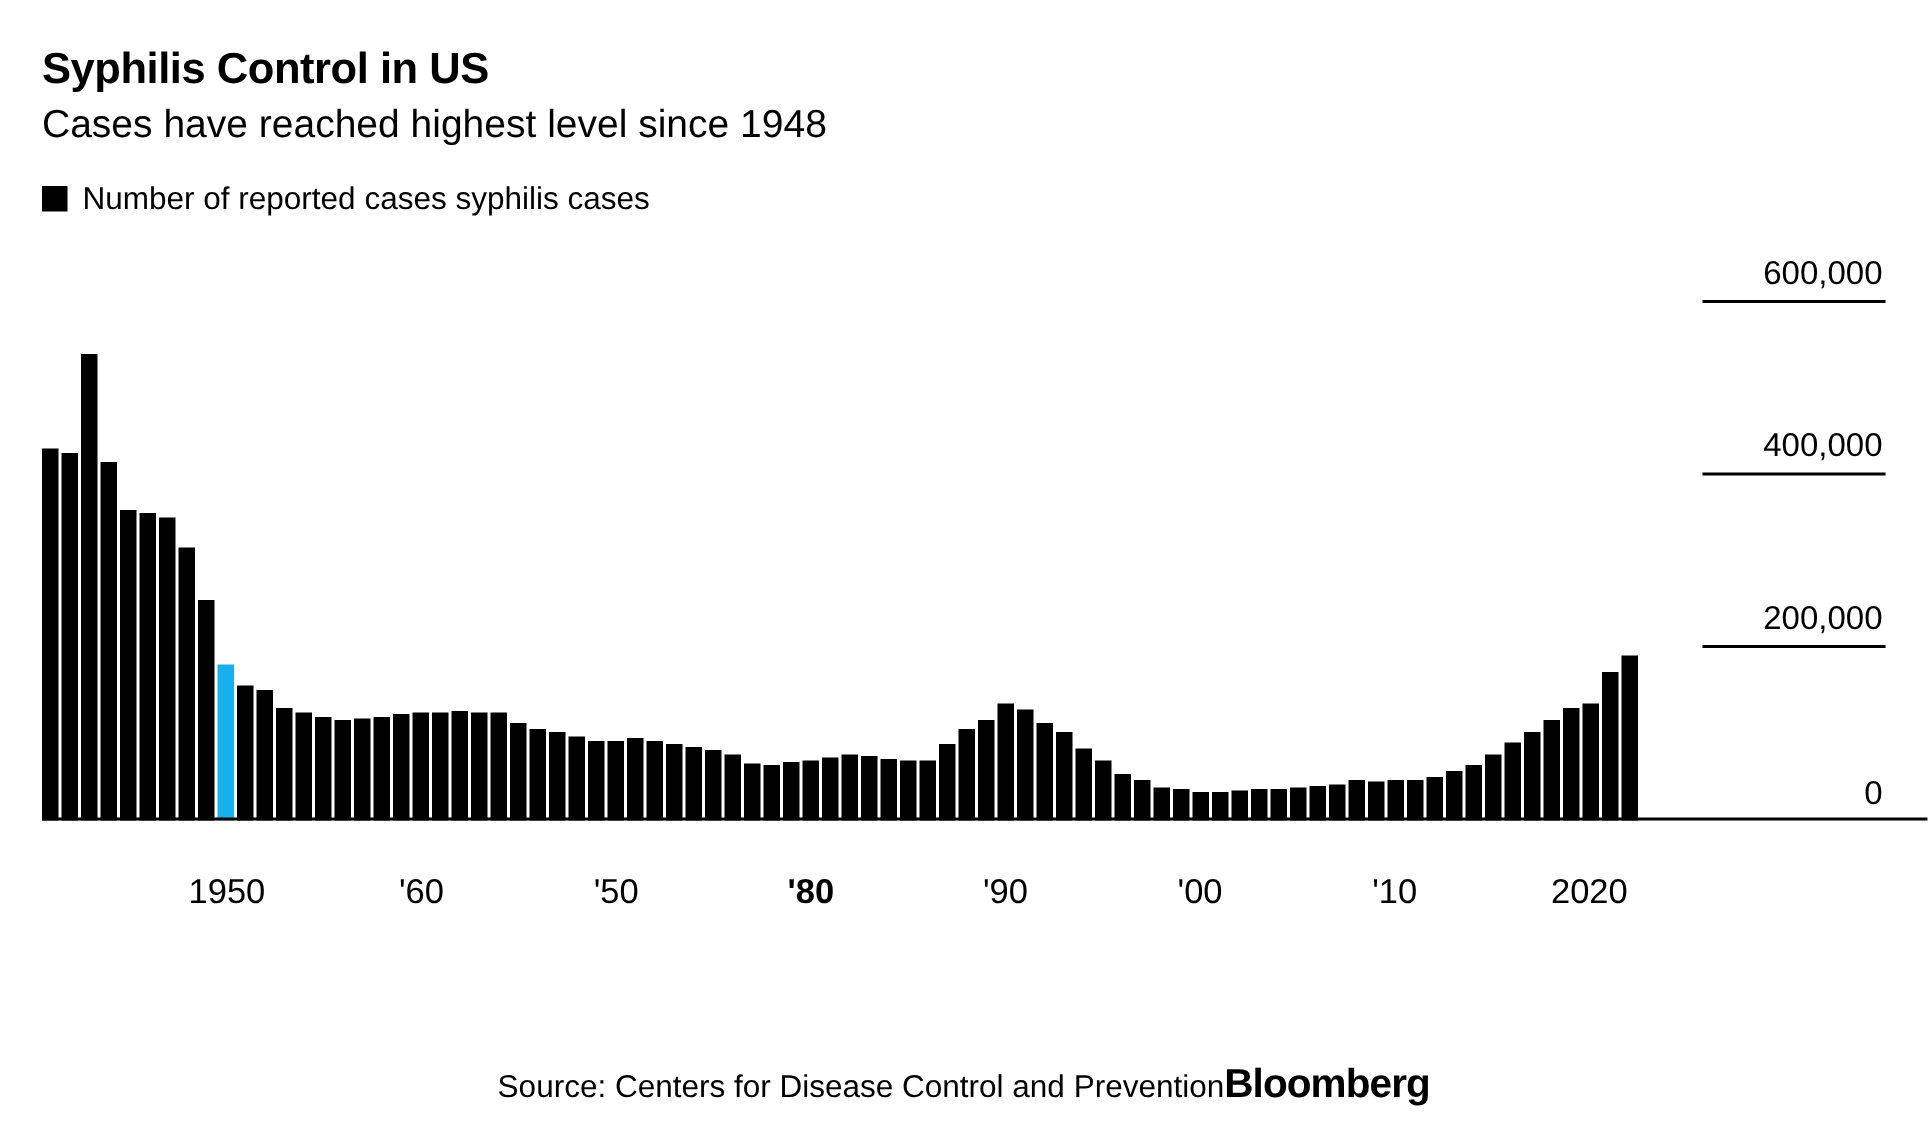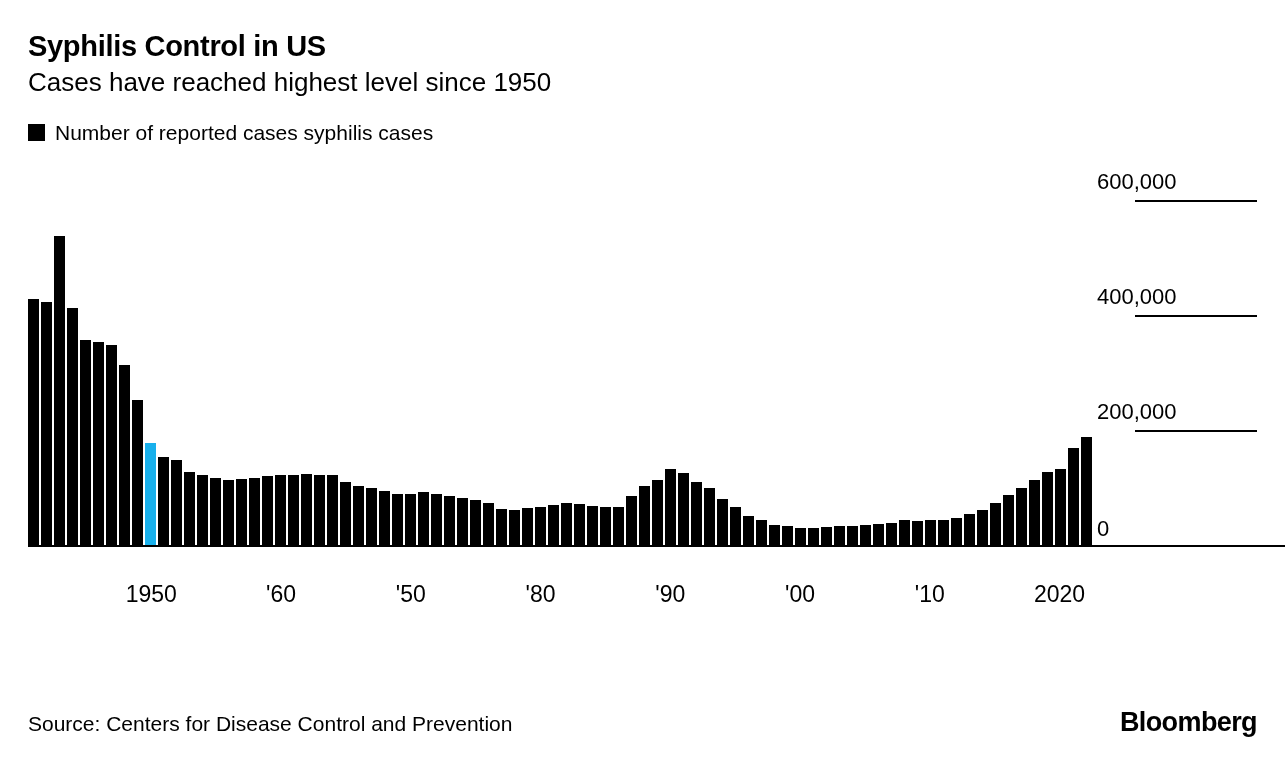--- a/index.html
+++ b/index.html
@@ -91,21 +91,21 @@
     position: absolute;
     right: 0;
     top: 0;
     bottom: 80px;
     width: 160px;
   }
   .gridlabel {
     position: absolute;
     right: 0;
     width: 160px;
-    text-align: left;
+    text-align: right;
     font-size: 22px;
   }
   .gridlabel .txt {
     display: block;
     padding-right: 2px;
     padding-bottom: 5px;
   }
   .gridlabel.ruled .rule {
     display: block;
     height: 2px;
@@ -126,38 +126,38 @@
     font-size: 23px;
     white-space: nowrap;
   }
   .footer {
     position: absolute;
     left: 28px;
     right: 28px;
     bottom: 26px;
     display: flex;
     align-items: baseline;
-    justify-content: space-between;
+    justify-content: center;
   }
   .source {
     font-size: 21px;
   }
   .brand {
     font-size: 27px;
     font-weight: bold;
     letter-spacing: -0.6px;
   }
 </style>
 </head>
 <body>
 
 <div class="page">
 
   <h1 class="title">Syphilis Control in US</h1>
-  <h2 class="subtitle">Cases have reached highest level since 1950</h2>
+  <h2 class="subtitle">Cases have reached highest level since 1948</h2>
 
   <div class="legend">
     <span class="legend-swatch"></span>
     <span class="legend-label">Number of reported cases syphilis cases</span>
   </div>
 
   <div class="chart-wrap">
     <div class="plot">
       <div class="bars" id="bars">
           <div class="bar" style="height: 67.1875%;"></div>
@@ -262,21 +262,21 @@
         </div>
         <div class="gridlabel" style="bottom: 0px;">
           <span class="txt">0</span>
         </div>
       </div>
 
     <div class="xlabels" id="xlabels">
         <span class="xlabel" style="left: 11.5854%;">1950</span>
         <span class="xlabel" style="left: 23.7805%;">'60</span>
         <span class="xlabel" style="left: 35.9756%;">'50</span>
-        <span class="xlabel" style="left: 48.1707%;">'80</span>
+        <span class="xlabel" style="left: 48.1707%; font-weight: bold;">'80</span>
         <span class="xlabel" style="left: 60.3659%;">'90</span>
         <span class="xlabel" style="left: 72.561%;">'00</span>
         <span class="xlabel" style="left: 84.7561%;">'10</span>
         <span class="xlabel" style="left: 96.9512%;">2020</span>
       </div>
   </div>
 
   <div class="footer">
     <div class="source">Source: Centers for Disease Control and Prevention</div>
     <div class="brand">Bloomberg</div>

